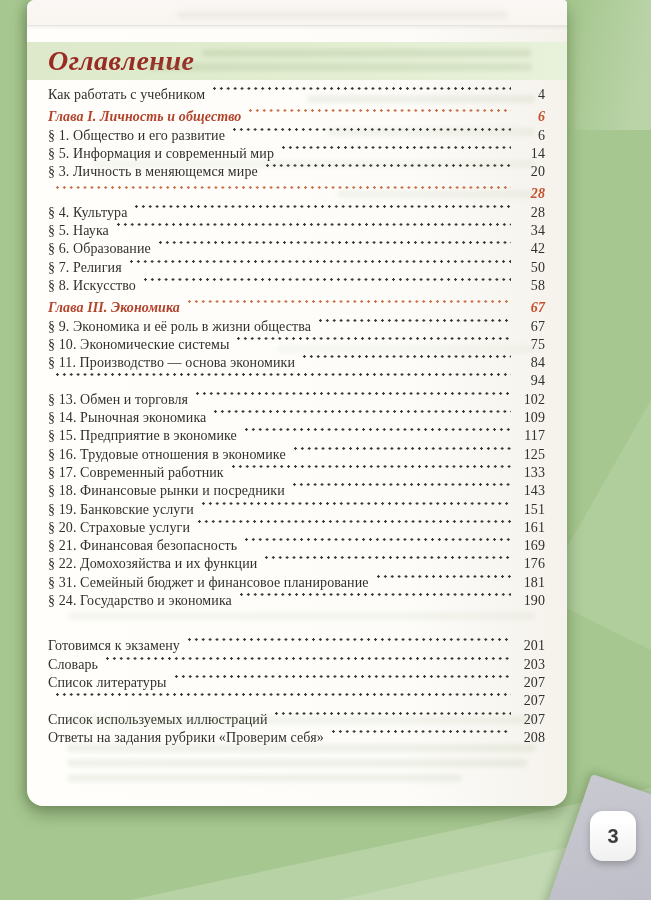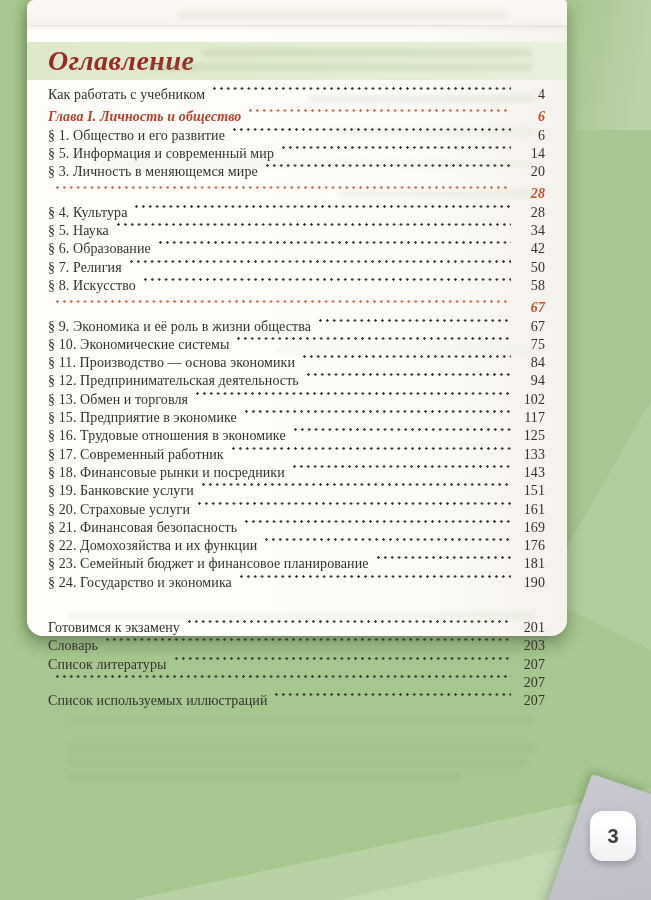--- a/index.html
+++ b/index.html
@@ -36,21 +36,21 @@
     box-shadow:-3px -2px 9px rgba(40,60,30,.25);border-radius:4px;}
 
   
   .page-chip{position:absolute;left:590px;top:811px;width:46px;height:50px;
     background:linear-gradient(180deg,#ffffff 20%,#f0f0f0 100%);
     border-radius:13px;box-shadow:0 3px 7px rgba(0,0,0,.25);
     display:flex;align-items:center;justify-content:center;
     font-family:"Liberation Sans",sans-serif;font-weight:bold;font-size:20px;color:#3d3d3d;}
 
   
-  .page-card{position:absolute;left:27px;top:0;width:540px;height:636px;
+  .page-card{position:absolute;left:27px;top:0;width:540px;height:806px;
     background:linear-gradient(90deg,#fffefb 0%,var(--paper) 70%,#f5f2ec 100%);
     border-radius:8px 4px 16px 16px;
     box-shadow:0 8px 16px rgba(50,70,35,.40), -4px 0 8px rgba(50,70,35,.18);}
 
   .page-top-edge{position:absolute;left:0;top:0;width:100%;height:26px;
     background:linear-gradient(180deg,#fbf7f4 0%,#f8f4f0 100%);
     border-radius:8px 4px 0 0;border-bottom:1px solid rgba(90,70,60,.10);}
   .page-top-edge::after{content:"";position:absolute;left:0;top:26px;width:100%;height:4px;
     background:linear-gradient(rgba(0,0,0,.05),transparent);}
 
@@ -147,49 +147,54 @@
           <span class="label">§ 7. Религия</span>
           <span class="dots"></span>
           <span class="pg">50</span>
         </div>
         <div class="row">
           <span class="label">§ 8. Искусство</span>
           <span class="dots"></span>
           <span class="pg">58</span>
         </div>
         <div class="row chapter">
+          <span class="label">Глава III. Экономика</span>
           <span class="dots"></span>
           <span class="pg">67</span>
         </div>
         <div class="row">
           <span class="label">§ 9. Экономика и её роль в жизни общества</span>
           <span class="dots"></span>
           <span class="pg">67</span>
         </div>
         <div class="row">
           <span class="label">§ 10. Экономические системы</span>
           <span class="dots"></span>
           <span class="pg">75</span>
         </div>
         <div class="row">
           <span class="label">§ 11. Производство — основа экономики</span>
           <span class="dots"></span>
           <span class="pg">84</span>
         </div>
         <div class="row">
-          <span class="label">§ 12. Предпринимательская деятельность</span>
           <span class="dots"></span>
           <span class="pg">94</span>
         </div>
         <div class="row">
           <span class="label">§ 13. Обмен и торговля</span>
           <span class="dots"></span>
           <span class="pg">102</span>
         </div>
         <div class="row">
+          <span class="label">§ 14. Рыночная экономика</span>
+          <span class="dots"></span>
+          <span class="pg">109</span>
+        </div>
+        <div class="row">
           <span class="label">§ 15. Предприятие в экономике</span>
           <span class="dots"></span>
           <span class="pg">117</span>
         </div>
         <div class="row">
           <span class="label">§ 16. Трудовые отношения в экономике</span>
           <span class="dots"></span>
           <span class="pg">125</span>
         </div>
         <div class="row">
@@ -216,21 +221,21 @@
           <span class="label">§ 21. Финансовая безопасность</span>
           <span class="dots"></span>
           <span class="pg">169</span>
         </div>
         <div class="row">
           <span class="label">§ 22. Домохозяйства и их функции</span>
           <span class="dots"></span>
           <span class="pg">176</span>
         </div>
         <div class="row">
-          <span class="label">§ 23. Семейный бюджет и финансовое планирование</span>
+          <span class="label">§ 31. Семейный бюджет и финансовое планирование</span>
           <span class="dots"></span>
           <span class="pg">181</span>
         </div>
         <div class="row">
           <span class="label">§ 24. Государство и экономика</span>
           <span class="dots"></span>
           <span class="pg">190</span>
         </div>
         <div class="back-group">
           <div class="row">
@@ -249,20 +254,25 @@
             <span class="pg">207</span>
           </div>
           <div class="row">
             <span class="dots"></span>
             <span class="pg">207</span>
           </div>
           <div class="row">
             <span class="label">Список используемых иллюстраций</span>
             <span class="dots"></span>
             <span class="pg">207</span>
+          </div>
+          <div class="row">
+            <span class="label">Ответы на задания рубрики «Проверим себя»</span>
+            <span class="dots"></span>
+            <span class="pg">208</span>
           </div>
         </div>
       </div>
 
     <div class="ghost" style="left:150px;top:11px;width:330px;opacity:.09"></div>
     <div class="ghost" style="left:175px;top:49px;width:330px;opacity:.17"></div>
     <div class="ghost" style="left:120px;top:63px;width:385px;opacity:.15"></div>
     <div class="ghost" style="left:280px;top:95px;width:228px;opacity:.11"></div>
     <div class="ghost" style="left:300px;top:128px;width:208px;opacity:.09"></div>
     <div class="ghost" style="left:65px;top:160px;width:443px;opacity:.07"></div>

